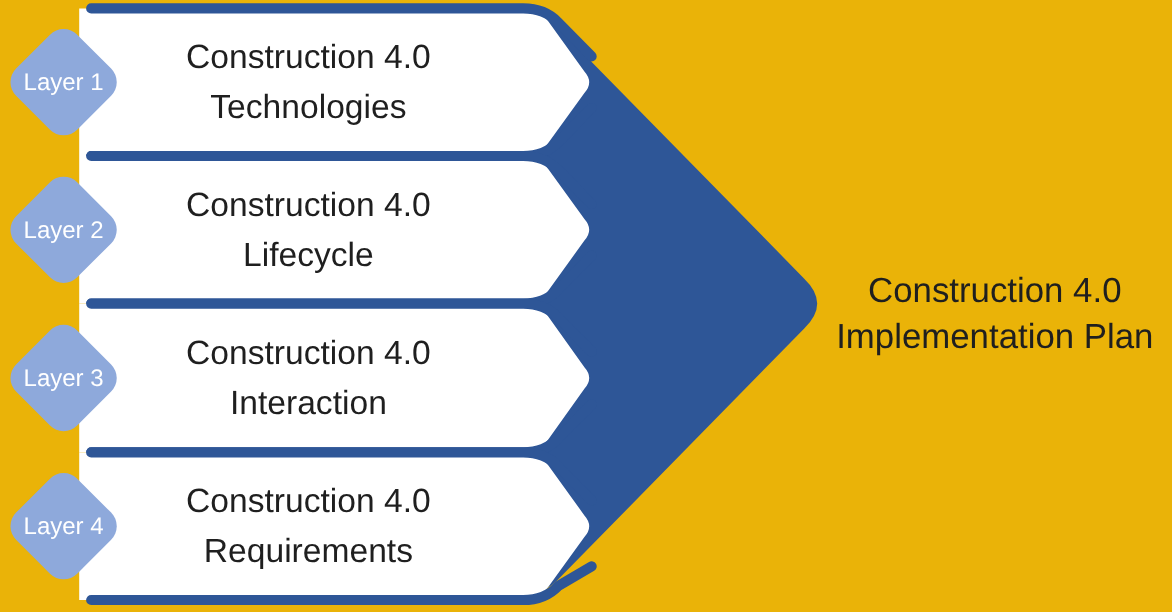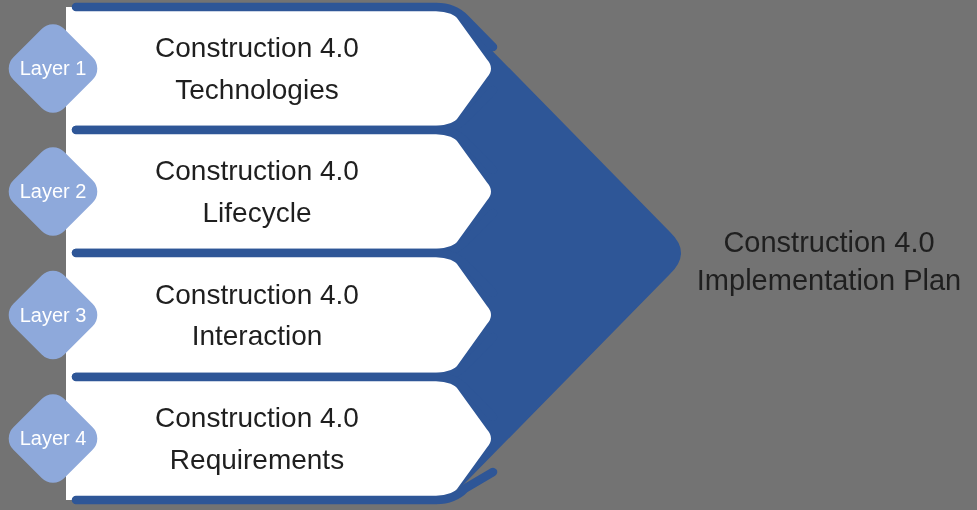--- a/index.html
+++ b/index.html
@@ -5,21 +5,21 @@
   html, body {
     margin: 0;
     padding: 0;
     background: #ffffff;
     font-family: "Liberation Sans", sans-serif;
   }
   .stage {
     position: relative;
     width: 977px;
     height: 510px;
-    background: #737373;
+    background: #eab308;
     overflow: hidden;
   }
   svg { display: block; }
   .band-fill   { fill: #ffffff; }
   .band-line   { fill: none; stroke: #2E5697; stroke-width: 8.5; stroke-linecap: round; stroke-linejoin: round; }
   .band-text   { fill: #1F1F1F; font-size: 28px; text-anchor: middle; }
   .badge-text  { fill: #ffffff; font-size: 20px; text-anchor: middle; }
   .result-text { fill: #1F1F1F; font-size: 29px; text-anchor: middle; }
 </style>
 </head>

